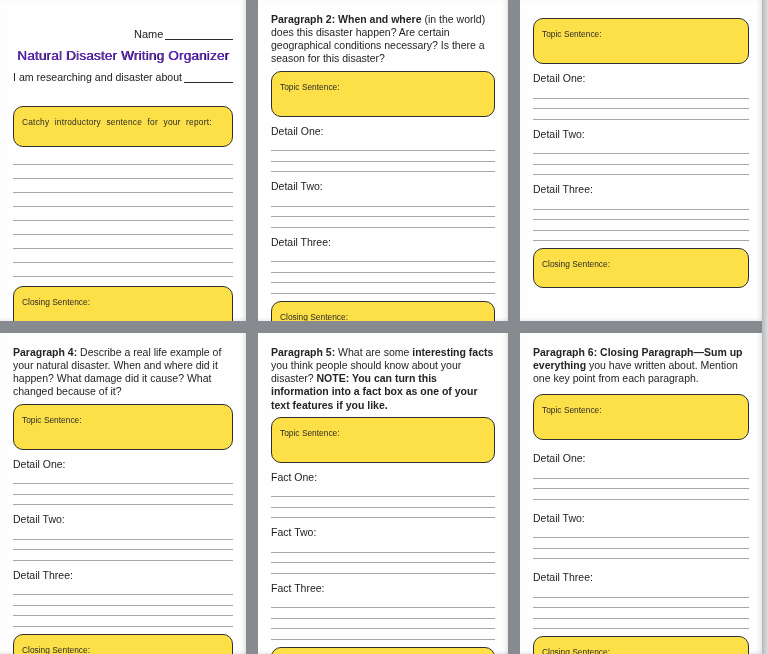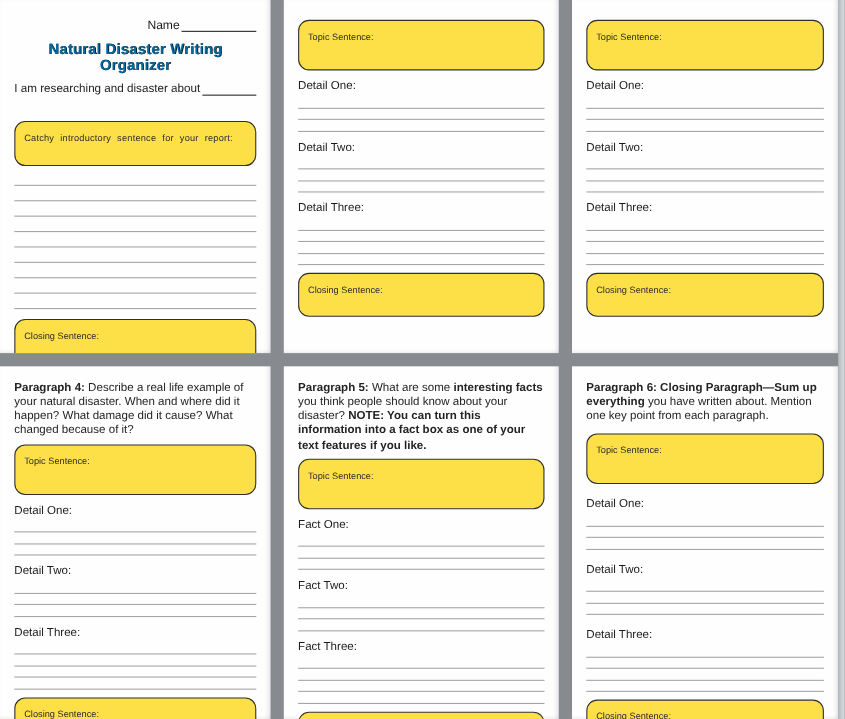--- a/index.html
+++ b/index.html
@@ -22,29 +22,29 @@
     background:linear-gradient(to right,#b6babd,#dcdfe1);
   }
   .page {
     background:#fefefe;
     overflow:hidden;
     padding:13px 13px 0 13px;
     box-shadow:inset -4px 0 4px -2px rgba(0,0,0,0.10), inset 0 -3px 3px -1px rgba(0,0,0,0.06);
     position:relative;
   }
   
-  .page1 { padding-top:14px; }
+  .page1 { padding-top:25px; }
   .name-row {
     display:flex; align-items:flex-end;
     margin-left:55%; font-size:11px; height:15px;
   }
   .blank { flex:1; border-bottom:1.2px solid #2a2a2a; height:12px; margin-left:2px; }
   .title {
-    text-align:center; font-size:13.5px; font-weight:700;
-    letter-spacing:0.2px; margin:8px 0 5px 0; color:#0369a1;
+    text-align:center; font-size:13.5px; font-weight:400;
+    letter-spacing:0.2px; margin:8px 0 5px 0; color:#6d28d9;
     text-shadow:0.6px 0 0 #000;
   }
   .research-row { display:flex; align-items:flex-end; font-size:10.6px; height:15px; }
   .box {
     border:1.6px solid #2f2f2f; border-radius:10px;
     padding:4px 8px; background:#fde047;
   }
   .boxlabel { font-size:8.4px; color:#2a2a2a; }
   .spaced { word-spacing:3px; letter-spacing:0.2px; }
   .catchy { height:41px; margin-top:23px; }
@@ -90,20 +90,21 @@
         <i></i>
         <i></i>
         <i></i>
     </div>
     <div class="box closing1">
       <span class="boxlabel">Closing Sentence:</span>
     </div>
   </section>
 
   <section class="page">
+    <p class="heading"><span class="b">Paragraph 2: When and where</span><span> (in the world) does this disaster happen? Are certain geographical conditions necessary? Is there a season for this disaster?</span></p>
     <div class="box topic">
       <span class="boxlabel">Topic Sentence:</span>
     </div>
     <p class="flabel">Detail One:</p>
     <div class="rules">
         <i></i>
         <i></i>
         <i></i>
       </div>
     <p class="flabel">Detail Two:</p>

